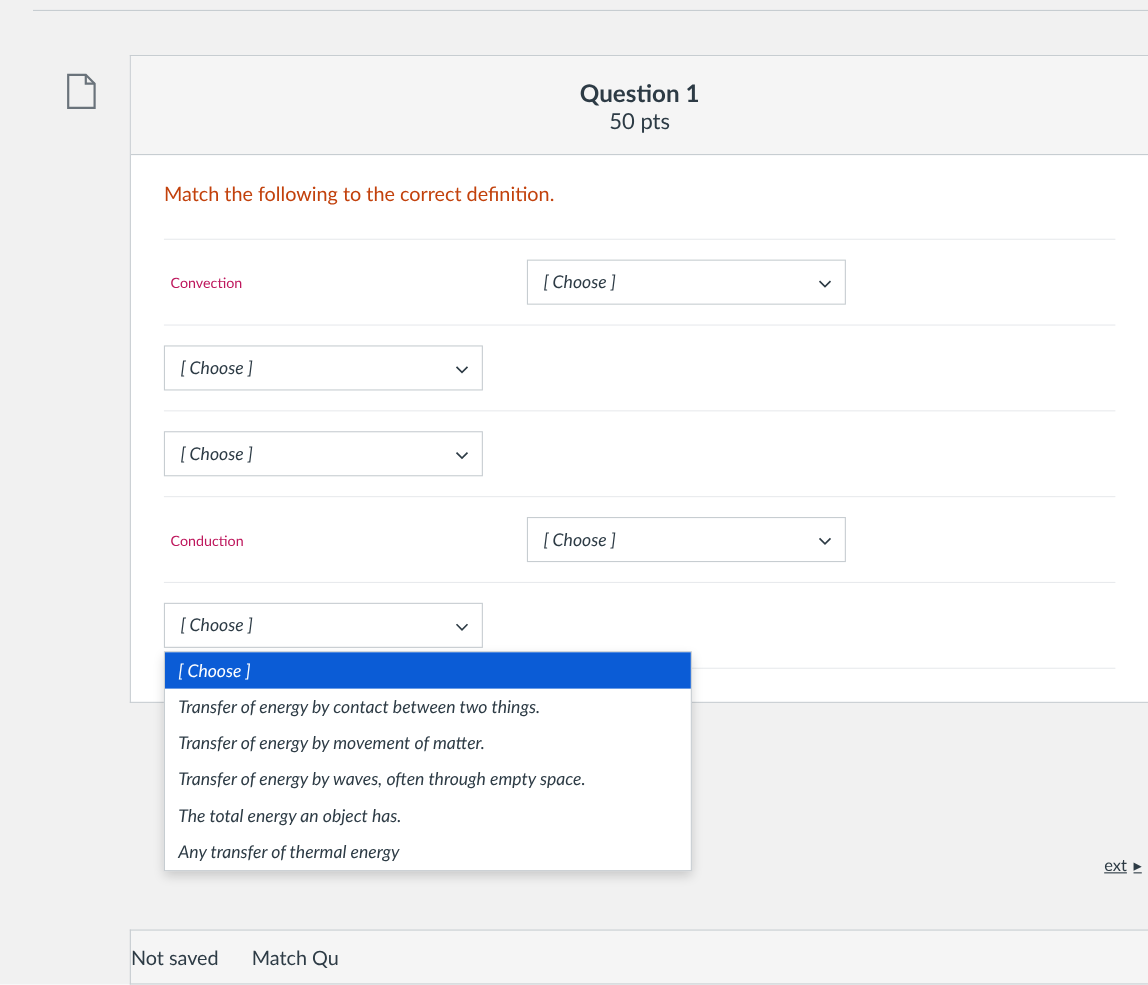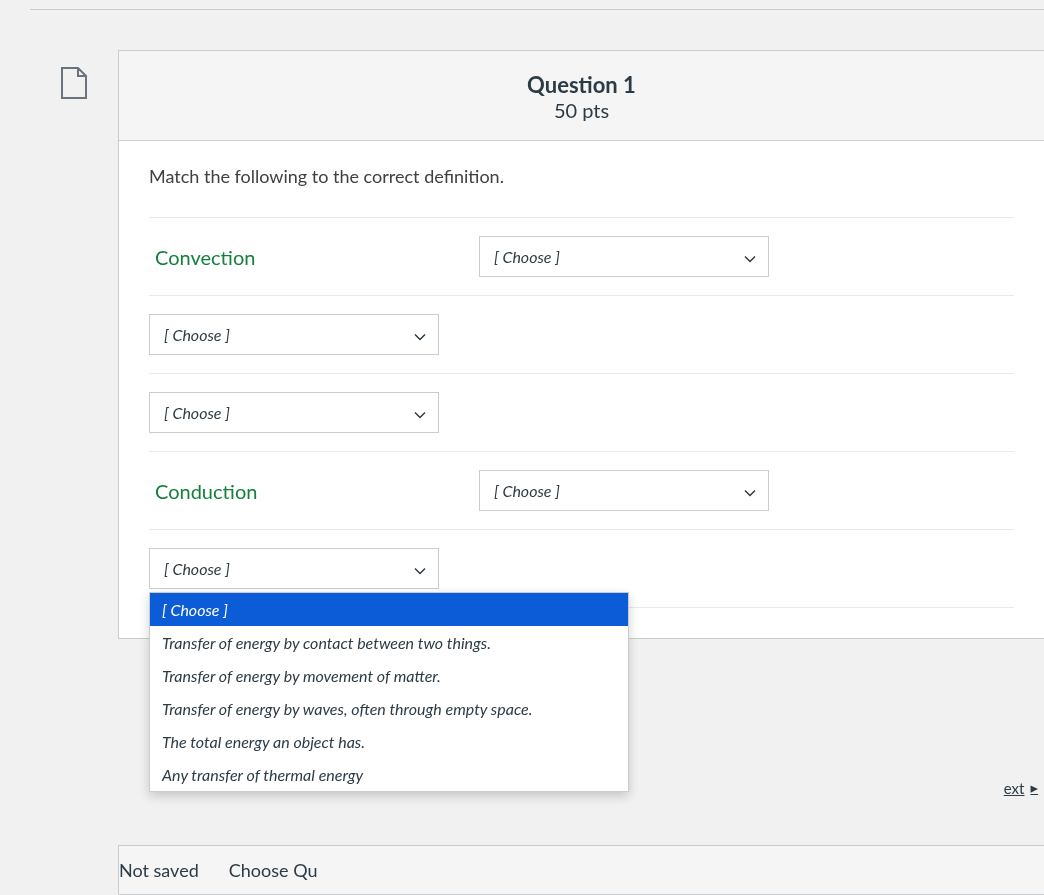--- a/index.html
+++ b/index.html
@@ -44,34 +44,34 @@
   }
   .question-points {
     font-size:20px;
     color:#2d3b45;
   }
   .question-body {
     padding:24px 30px 30px 30px;
   }
   .prompt {
     font-size:18px;
-    color:#404040;
+    color:#c2410c;
     margin-bottom:30px;
   }
   .match-row {
     display:grid;
     grid-template-columns: 330px 300px 1fr;
     align-items:center;
     padding:18px 0;
     border-top:1px solid #e8eaed;
   }
   .match-row:first-of-type { border-top:1px solid #e8eaed; }
   .term {
-    font-size:20px;
-    color:#15803d;
+    font-size:13px;
+    color:#be185d;
     padding-left:6px;
   }
   .select-wrap {
     position:relative;
     font-style:italic;
   }
   .closed-select {
     border:1px solid #c7cdd1;
     background:#fff;
     font-size:16px;
@@ -227,14 +227,14 @@
   </div>
 </div>
 
 <div class="next-hint">
   <span>ext</span>
   <span>▸</span>
 </div>
 
 <div class="bottom-bar">
   <span>Not saved</span>
-  <span>Choose Qu</span>
+  <span>Match Qu</span>
 </div>
 
 </body></html>

